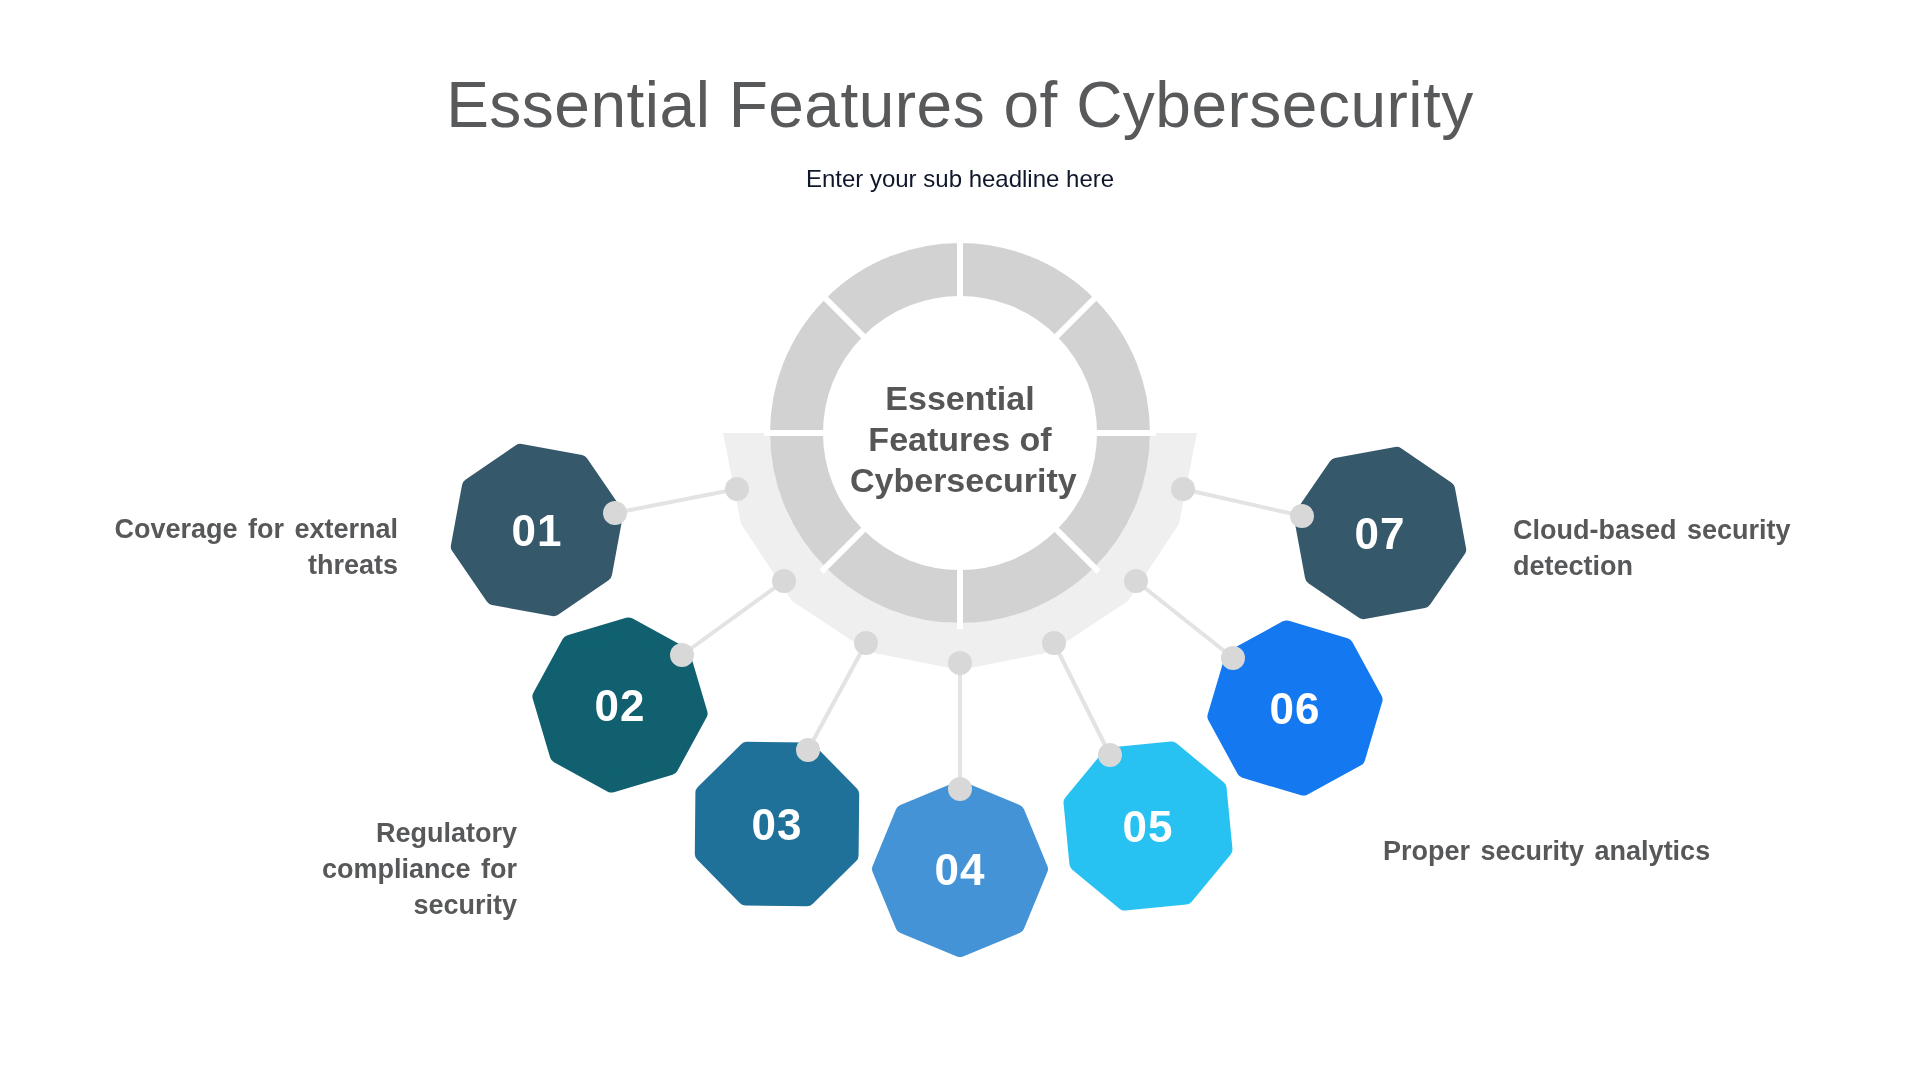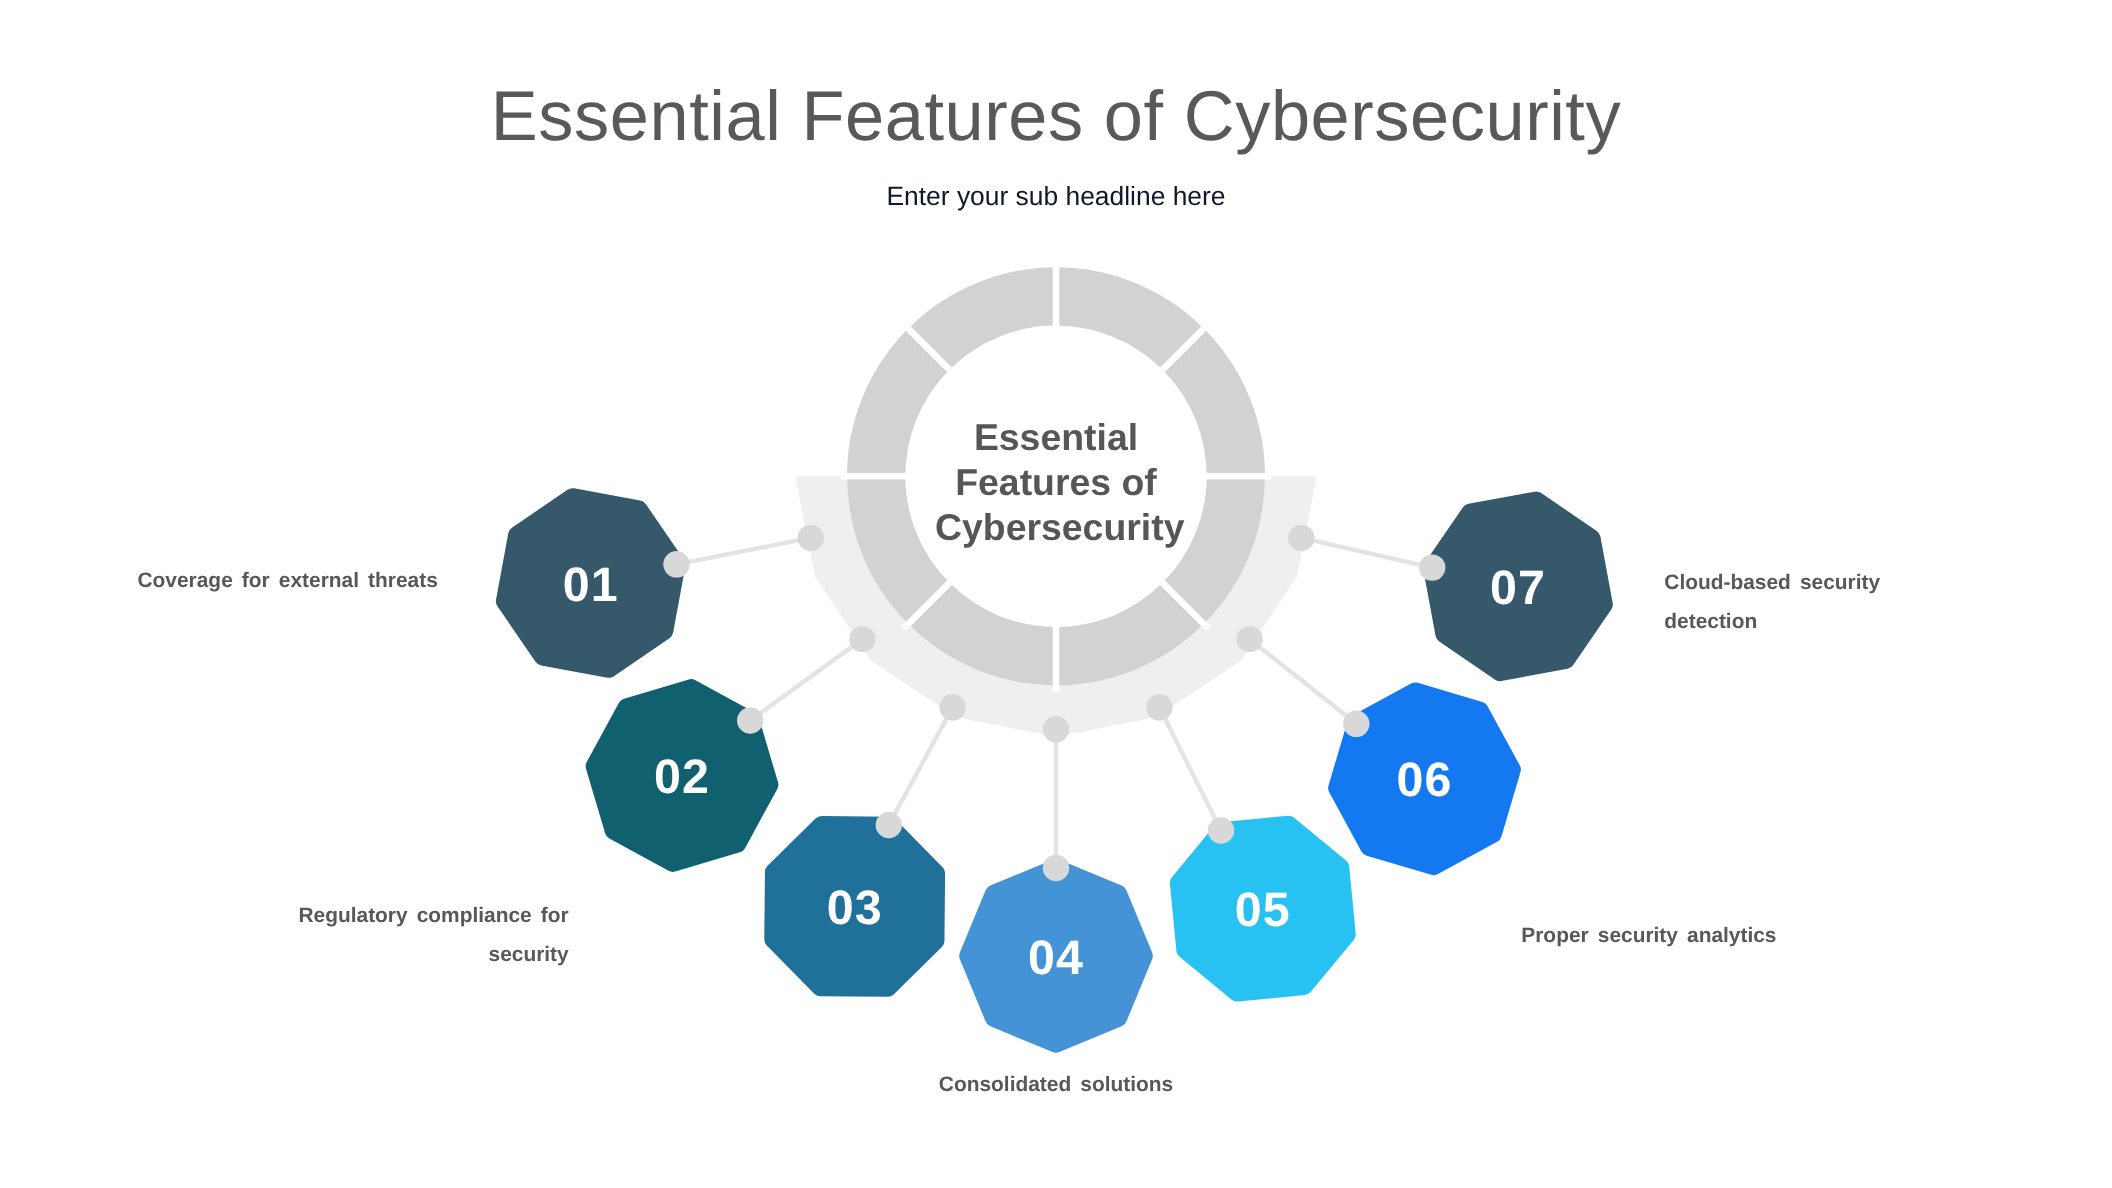--- a/index.html
+++ b/index.html
@@ -15,21 +15,21 @@
   .subtitle{
     position:absolute;left:0;top:143px;width:1920px;text-align:center;
     font-size:24px;line-height:30px;font-weight:400;color:#0f172a;
   }
   svg{position:absolute;left:0;top:0;}
   .center-label{
     position:absolute;left:850px;top:357px;width:220px;text-align:center;
     font-size:34px;line-height:41px;font-weight:700;color:#565656;
   }
   .item-label{
-    position:absolute;font-size:19px;line-height:36px;font-weight:700;color:#57585a;
+    position:absolute;font-size:27px;line-height:36px;font-weight:700;color:#57585a;
     word-spacing:3px;
   }
   .lbl-right{text-align:right;}
   .lbl-left{text-align:left;}
   .lbl-center{text-align:center;}
   .lbl-1{left:98px;  top:490px;width:300px;}
   .lbl-2{left:112px; top:650px;width:335px;}
   .lbl-3{left:217px; top:794px;width:300px;}
   .lbl-4{left:710px; top:948px;width:500px;}
   .lbl-5{left:1383px;top:812px;width:450px;}
@@ -126,17 +126,16 @@
         <circle cx="1233" cy="637" r="12"></circle>
       <circle cx="1183" cy="468" r="12"></circle>
         <circle cx="1302" cy="495" r="12"></circle>
     </g>
   </svg>
 
   <div class="center-label">Essential Features of Cybersecurity</div>
 
   <div class="item-label lbl-right lbl-1">Coverage for external threats</div>
   <div class="item-label lbl-right lbl-3">Regulatory compliance for security</div>
-  <div class="item-label lbl-center lbl-4">Consolidated solutions</div>
   <div class="item-label lbl-left lbl-5">Proper security analytics</div>
   <div class="item-label lbl-left lbl-7">Cloud-based security detection</div>
 
 </div>
 
 </body></html>

